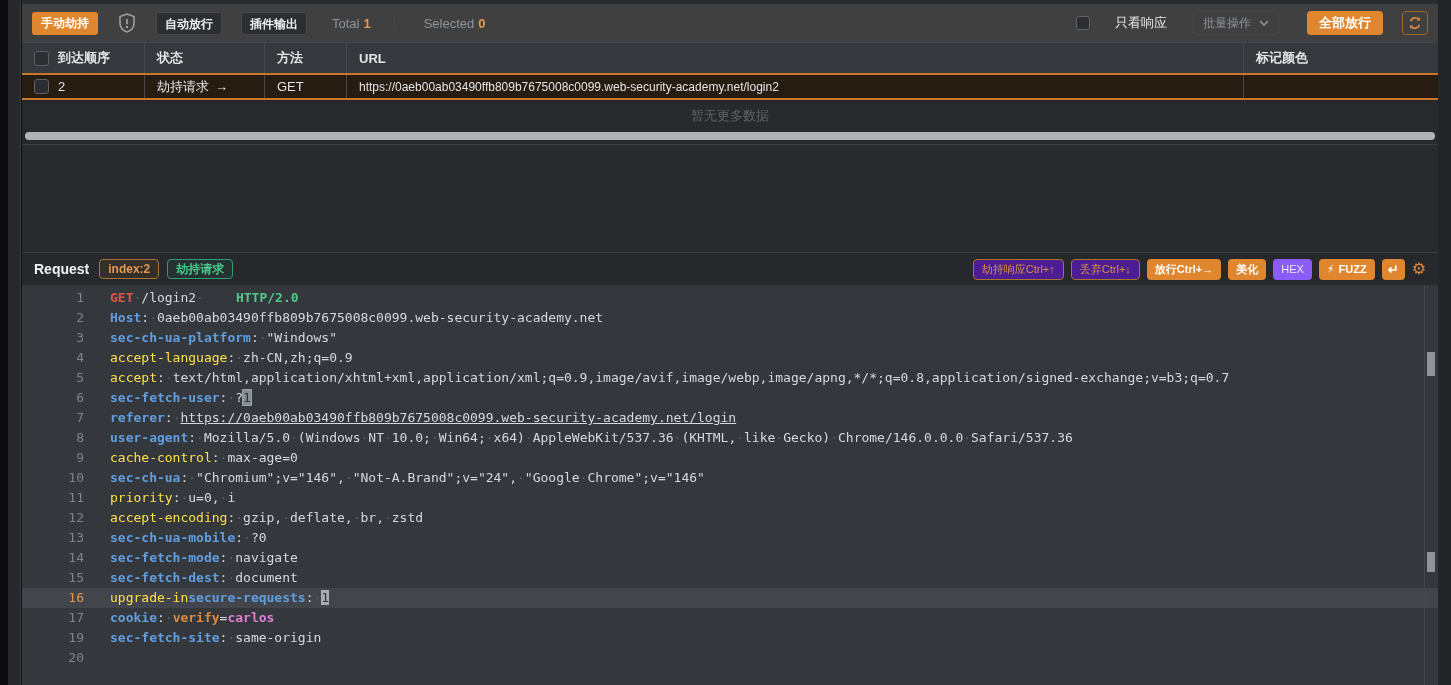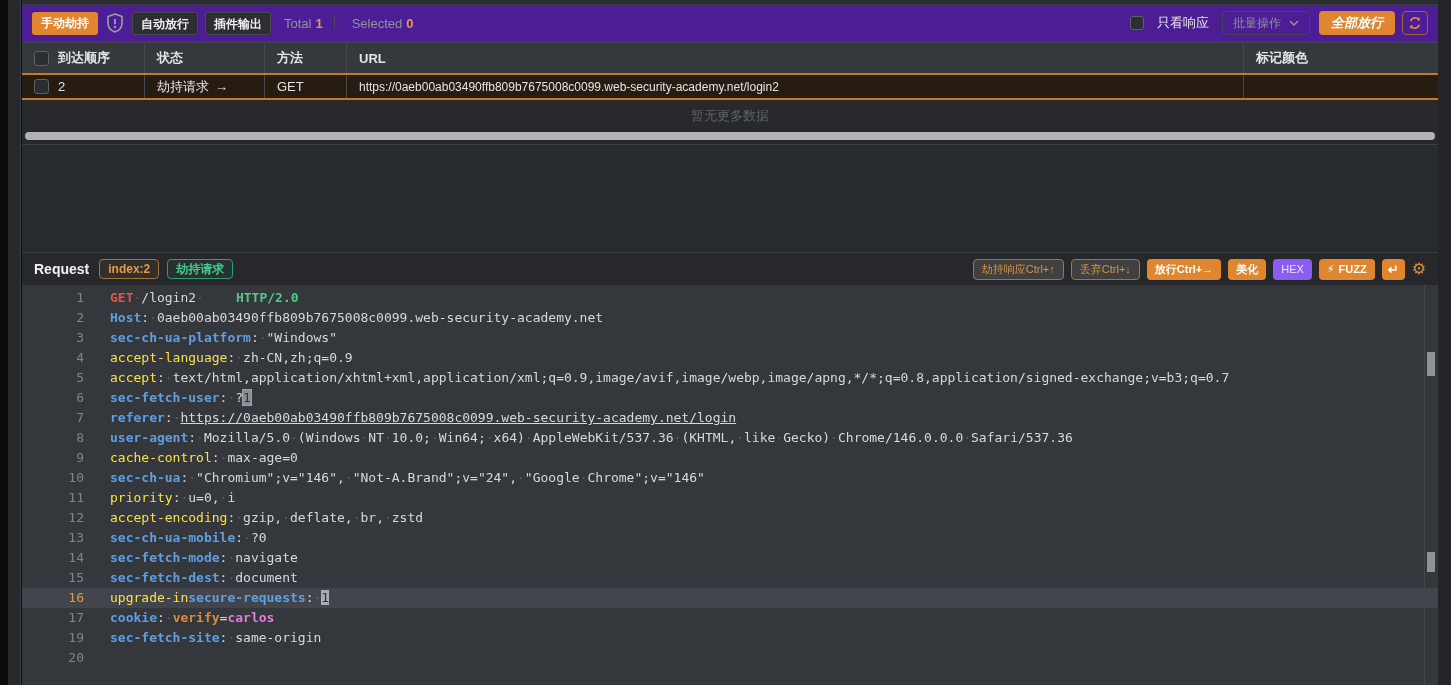--- a/index.html
+++ b/index.html
@@ -11,22 +11,22 @@
   .left-black { position:absolute; left:0; top:0; width:8px; height:685px; background:#0c0c0c; }
   .left-rail  { position:absolute; left:8px; top:0; width:13px; height:685px; background:#26282b; border-right:1px solid #3a3d41; }
   .right-rail { position:absolute; left:1438px; top:0; width:13px; height:685px; background:#232528; }
 
   .content { position:absolute; left:22px; top:0; width:1416px; height:685px;
              background:#282b2e; display:flex; flex-direction:column; }
 
   .top-strip { height:5px; background:#2a2c2f; border-bottom:1px solid #3b3e42; }
 
   
-  .toolbar { height:37px; background:#4c1d95; border-bottom:1px solid #3b3e42;
-             display:flex; align-items:center; padding:0 10px; gap:7px; }
+  .toolbar { height:37px; background:#404040; border-bottom:1px solid #3b3e42;
+             display:flex; align-items:center; padding:0 10px; gap:19px; }
   .btn-primary { background:#e0862f; color:#fff; font-weight:bold; font-size:12px;
                  border:none; border-radius:3px; padding:4px 9px; height:23px; line-height:15px; cursor:pointer; }
   .shield-wrap { display:flex; align-items:center; }
   .btn-tab { background:#2c2e31; color:#eceef0; font-weight:bold; font-size:12px;
              border:1px solid #46494e; border-radius:3px; padding:3px 8px; height:23px; cursor:pointer; }
   .stat { font-size:13px; color:#8f9499; margin-left:6px; }
   .stat b { color:#e09a4e; font-weight:bold; margin-left:4px; }
   .vsep { width:1px; height:14px; background:#46494d; margin:0 4px; }
   .spacer { flex:1; }
   .cb { width:15px; height:15px; border:1px solid #5d6267; border-radius:3px; background:#2c2e31; flex-shrink:0; }
@@ -63,21 +63,21 @@
   
   .request-panel { height:433px; border-top:1px solid #3b3e42; display:flex; flex-direction:column; position:relative; }
   .req-header { height:32px; background:#26282b; display:flex; align-items:center; padding:0 12px; gap:8px; }
   .req-title { color:#f0f2f4; font-size:14px; font-weight:bold; margin-right:2px; }
   .badge { font-size:12px; font-weight:bold; border-radius:4px; padding:1px 8px; line-height:16px; }
   .badge-orange { border:1px solid #a8742f; color:#e09a4e; background:rgba(224,138,60,0.07); }
   .badge-green  { border:1px solid #2e9e72; color:#43c98e; background:rgba(60,200,140,0.06); }
   .req-actions { display:flex; align-items:center; gap:7px; }
   .abtn { height:21px; border-radius:4px; font-size:11px; display:flex; align-items:center;
           padding:0 8px; cursor:pointer; border:none; }
-  .abtn-outline { border:1px solid #a8742f; color:#d9933f; background:#404040; }
+  .abtn-outline { border:1px solid #a8742f; color:#d9933f; background:#4c1d95; }
   .abtn-solid   { background:#e0862f; color:#fff; font-weight:bold; }
   .abtn-hex     { background:#8b5cf6; color:#e9ebed; }
   .abtn-enter   { background:#e0862f; color:#fff; width:23px; justify-content:center; font-weight:bold; font-size:13px; }
   .gear { color:#dd8a3d; font-size:16px; line-height:16px; cursor:pointer; font-family:"DejaVu Sans", sans-serif; }
   .bolt { margin-right:4px; font-family:"DejaVu Sans", sans-serif; font-size:11px; }
 
   
   .editor { flex:1; background:#34373c; position:relative; overflow:hidden;
             font-family:"DejaVu Sans Mono", monospace; font-size:13px; padding-top:3px; }
   .ed-line { height:20px; line-height:20px; display:flex; white-space:pre; }
@@ -135,21 +135,21 @@
       </span>
       <span class="spacer"></span>
       <span class="cb" style="width:14px;height:14px;"></span>
       <span class="chk-label">只看响应</span>
       <span class="dropdown" style="margin-left:6px;">
         <span>批量操作</span>
         <svg width="10" height="6" viewBox="0 0 10 6">
           <path d="M1 1 L5 5 L9 1" fill="none" stroke="#8d9298" stroke-width="1.6"></path>
         </svg>
       </span>
-      <button class="btn-release-all" style="margin-left:2px;font-style:italic;">全部放行</button>
+      <button class="btn-release-all" style="margin-left:8px;">全部放行</button>
       <span class="btn-refresh">
         <svg width="14" height="14" viewBox="0 0 14 14">
           <path d="M11.5 4 A5 5 0 0 0 2.6 5.2" fill="none" stroke="#dd8a3d" stroke-width="1.7"></path>
           <path d="M2.5 10 A5 5 0 0 0 11.4 8.8" fill="none" stroke="#dd8a3d" stroke-width="1.7"></path>
           <path d="M11.8 1.2 L11.8 4.4 L8.6 4.4 Z" fill="#dd8a3d"></path>
           <path d="M2.2 12.8 L2.2 9.6 L5.4 9.6 Z" fill="#dd8a3d"></path>
         </svg>
       </span>
     </div>
 

